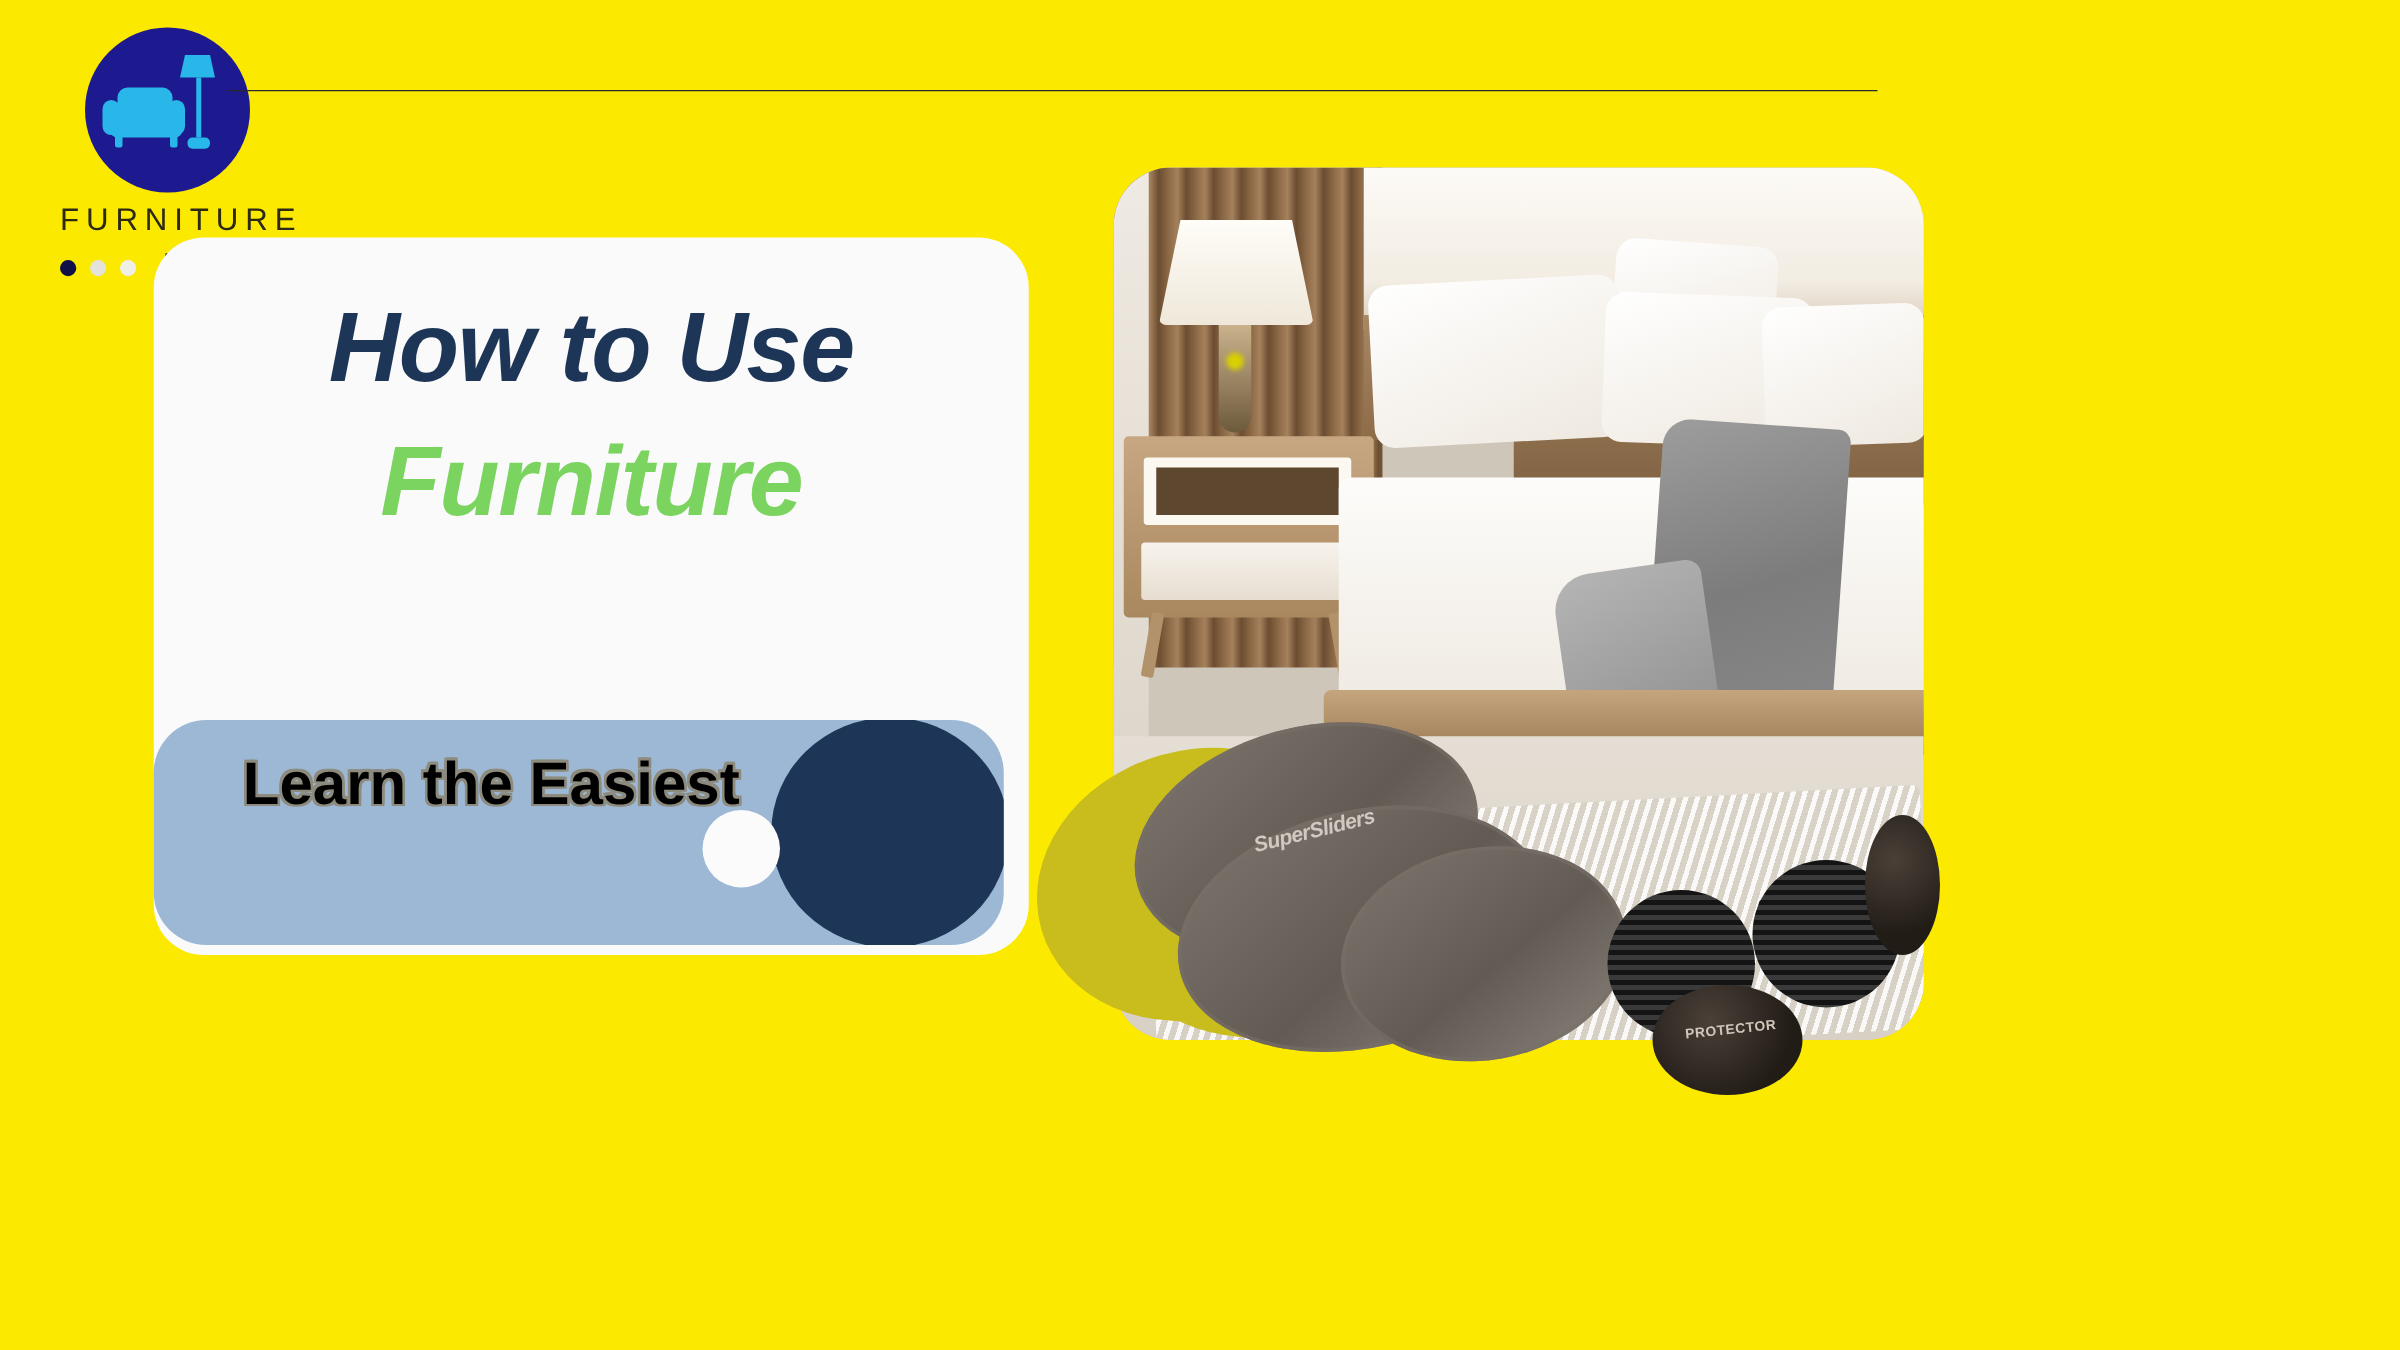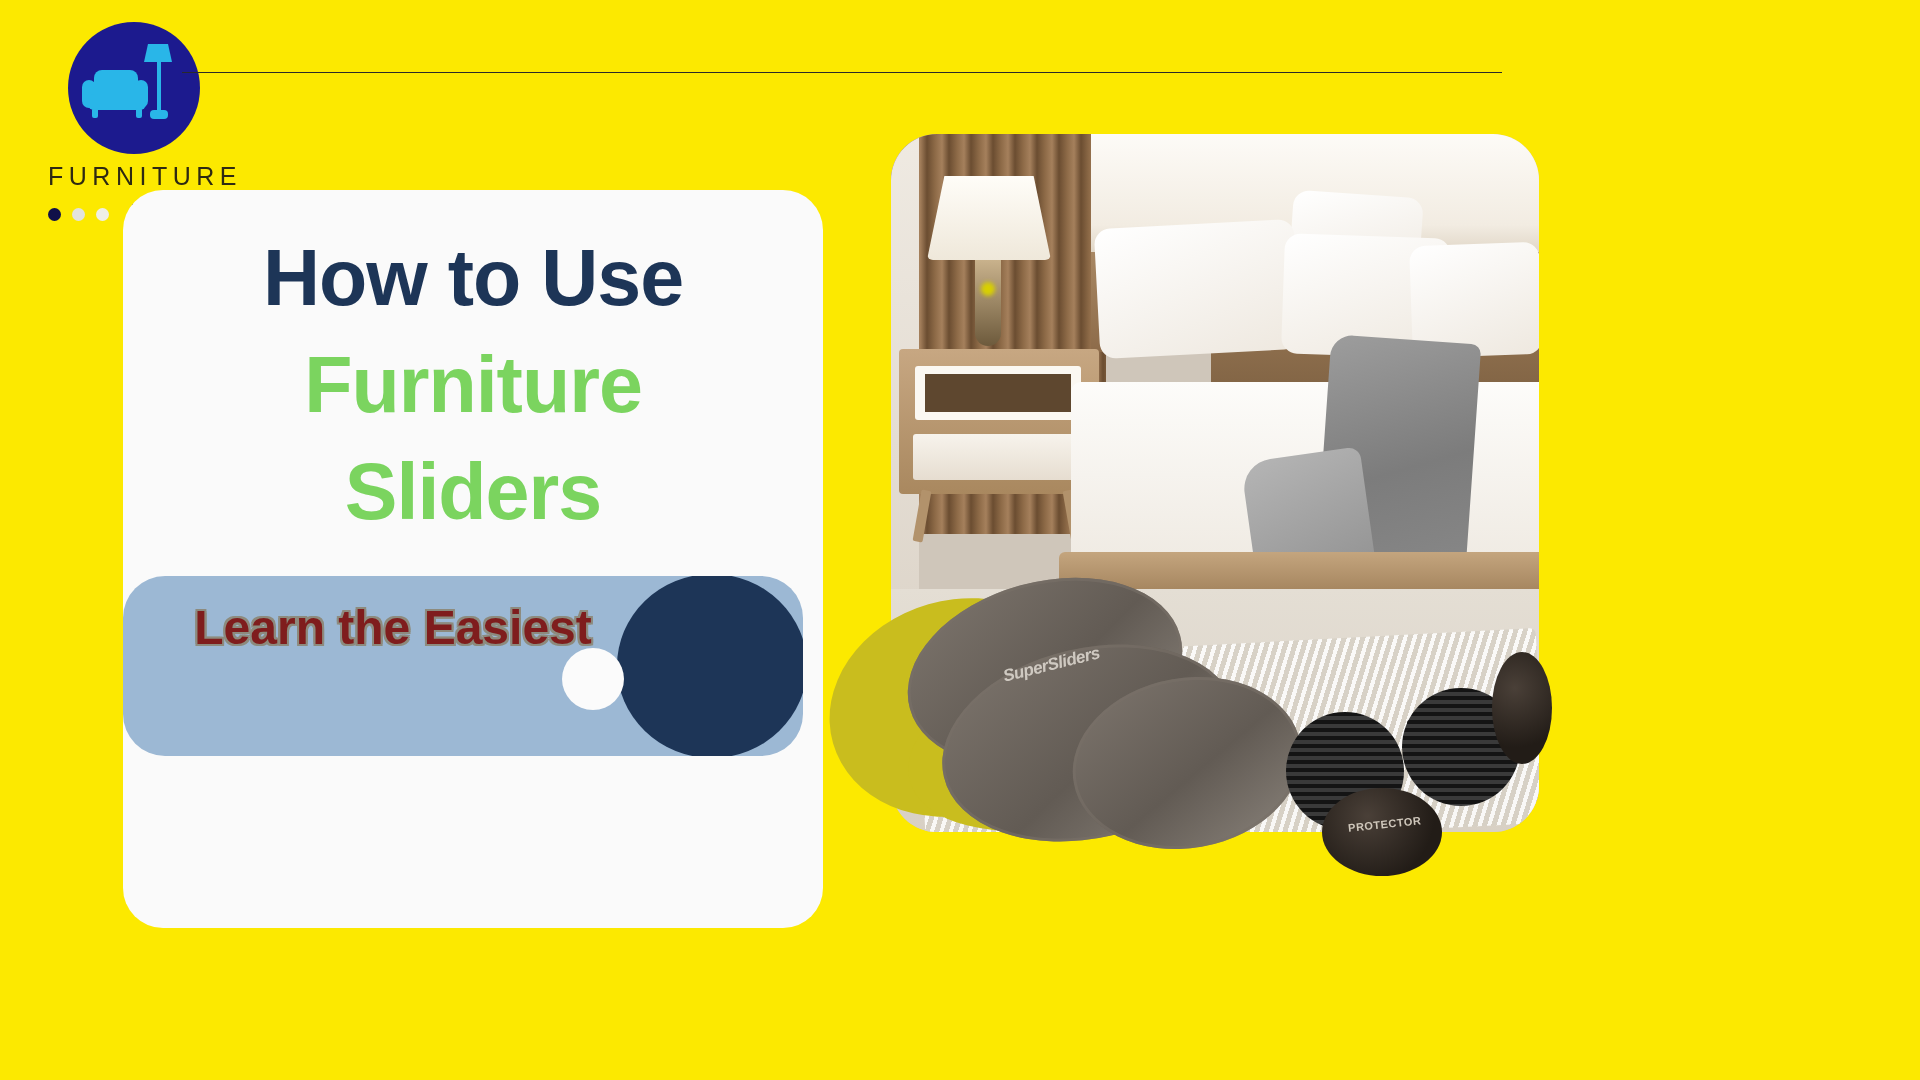--- a/index.html
+++ b/index.html
@@ -62,23 +62,24 @@
     position: absolute;
     left: 182px; top: 72px;
     width: 1320px; height: 1px;
     background: #2a2a2a;
   }
 
   
   .white-card {
     position: absolute;
     left: 123px; top: 190px;
-    width: 700px; height: 738px;
+    width: 700px; height: 574px;
     background: #FAFAFA;
     border-radius: 40px;
+    font-style: italic;
   }
   .title-line {
     text-align: center;
     font-weight: 800;
     line-height: 1.0;
     letter-spacing: -1px;
   }
   .title-1 {
     position: absolute;
     left: 0; top: 48px; width: 700px;
@@ -108,21 +109,21 @@
     overflow: hidden;
   }
   .pill-text {
     position: absolute;
     left: 0; top: 24px;
     width: 540px;
     text-align: center;
     font-size: 48px;
     font-weight: 800;
     line-height: 1.15;
-    color: #7f1d1d;
+    color: #000000;
     letter-spacing: 0px;
     text-shadow:
        2px  0 #8d8b7e, -2px  0 #8d8b7e,
        0  2px #8d8b7e,  0 -2px #8d8b7e,
        2px  2px #8d8b7e, -2px  2px #8d8b7e,
        2px -2px #8d8b7e, -2px -2px #8d8b7e;
   }
   .pill-knob {
     position: absolute;
     left: 494px; top: -2px;
@@ -346,21 +347,20 @@
     <span class="logo-dot d2"></span>
     <span class="logo-dot d3"></span>
     <span class="logo-word-bottom">PERK</span>
   </div>
 </div>
 <div class="logo-rule"></div>
 
 <div class="white-card">
   <div class="title-line title-1">How to Use</div>
   <div class="title-line title-2">Furniture</div>
-  <div class="title-line title-3">Sliders</div>
 </div>
 
 <div class="pill">
   <div class="pill-text">
     <div>Learn the Easiest</div>
   </div>
   <div class="pill-knob"></div>
 </div>
 <div class="pill-knob-dot"></div>
 

